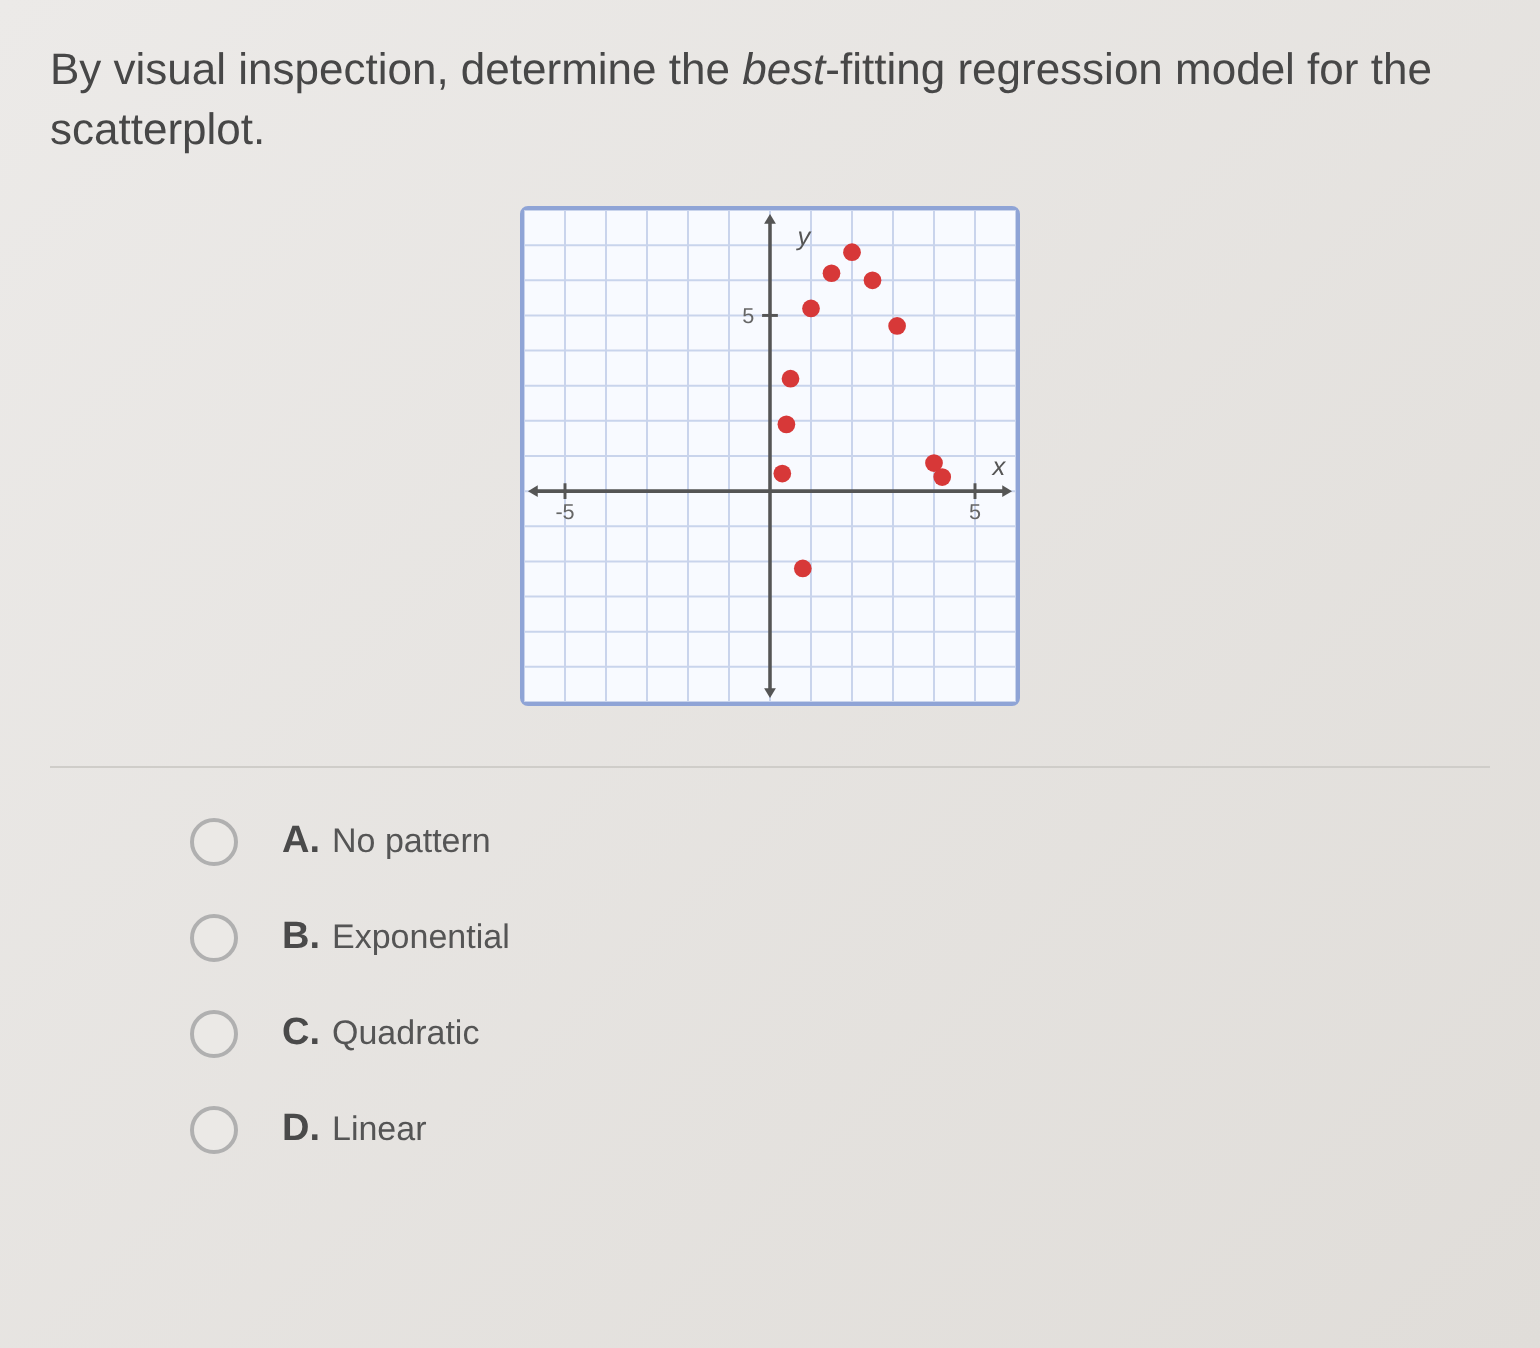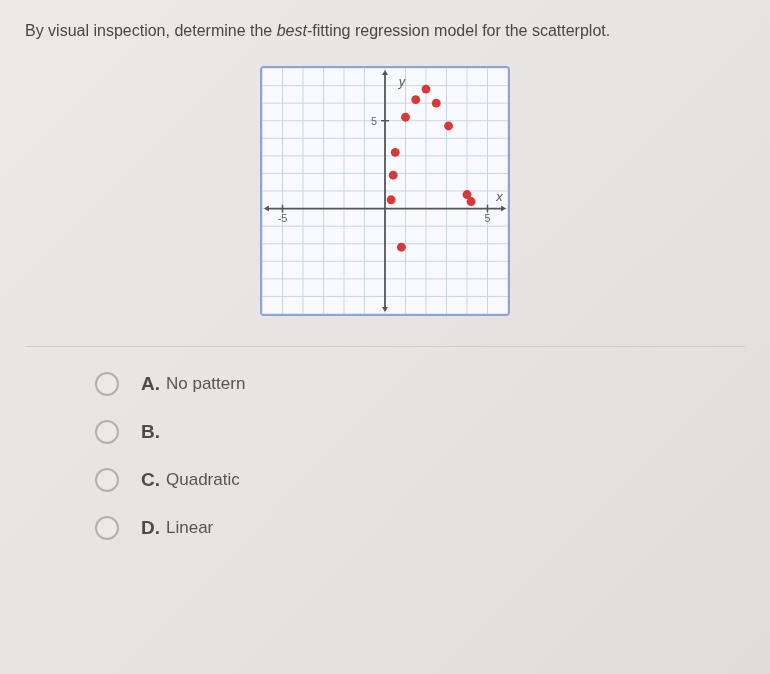--- a/index.html
+++ b/index.html
@@ -7,21 +7,21 @@
       width: 770px;
       height: 674px;
       font-family: Arial, Helvetica, sans-serif;
       background: #e8e6e4;
       background: linear-gradient(135deg, #eceae8 0%, #e0ddd9 100%);
       color: #3a3a3a;
       padding: 20px 25px;
       overflow: hidden;
     }
     .question-text {
-      font-size: 16px;
+      font-size: 22px;
       line-height: 1.35;
       color: #474747;
       margin-bottom: 24px;
       font-weight: 500;
     }
     .question-text em { font-style: italic; }
     .chart-wrap {
       display: flex;
       justify-content: center;
       margin-bottom: 30px;
@@ -165,20 +165,21 @@
 
 <div class="options">
   <div class="option">
     <span class="radio"></span>
     <span class="opt-letter">A.</span>
     <span class="opt-text">No pattern</span>
   </div>
   <div class="option">
     <span class="radio"></span>
     <span class="opt-letter">B.</span>
+    <span class="opt-text">Exponential</span>
   </div>
   <div class="option">
     <span class="radio"></span>
     <span class="opt-letter">C.</span>
     <span class="opt-text">Quadratic</span>
   </div>
   <div class="option">
     <span class="radio"></span>
     <span class="opt-letter">D.</span>
     <span class="opt-text">Linear</span>

